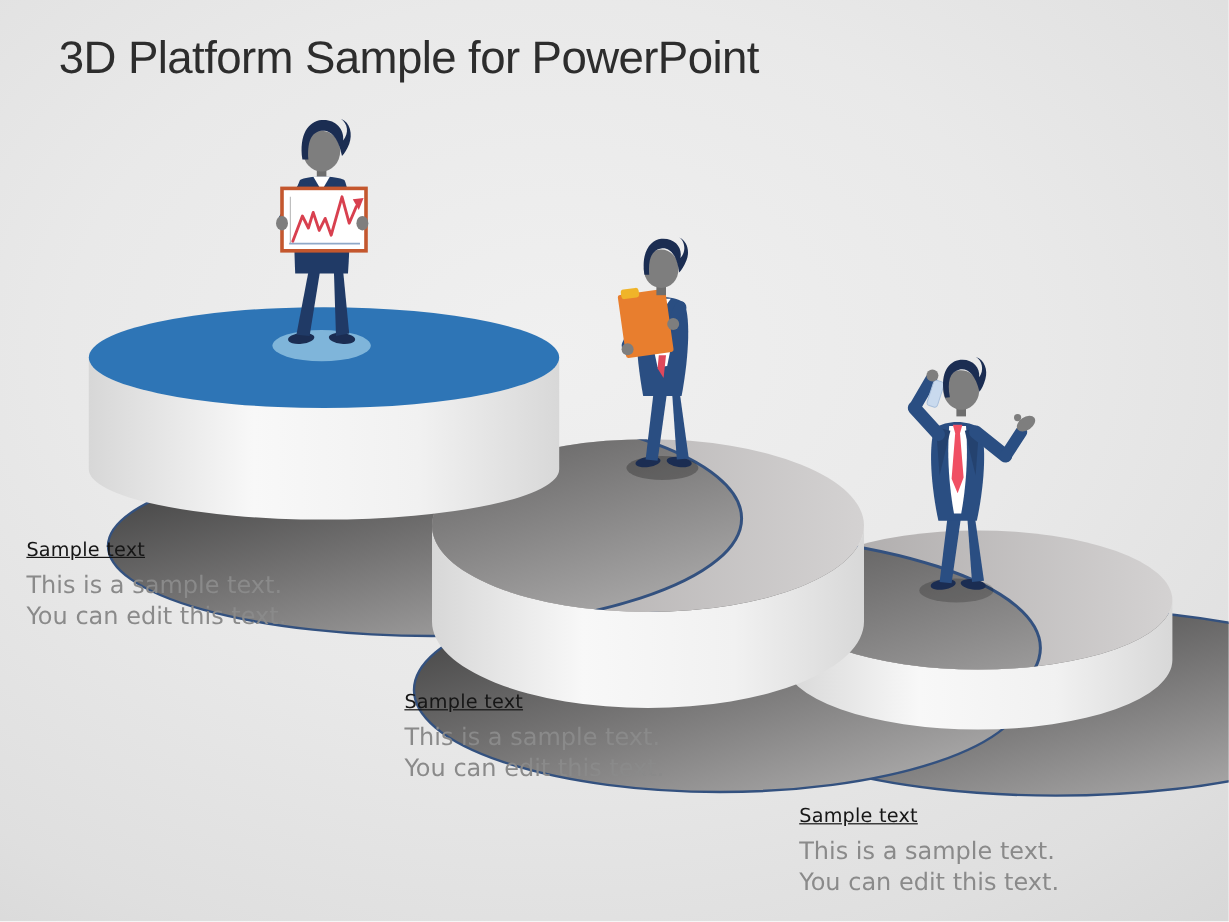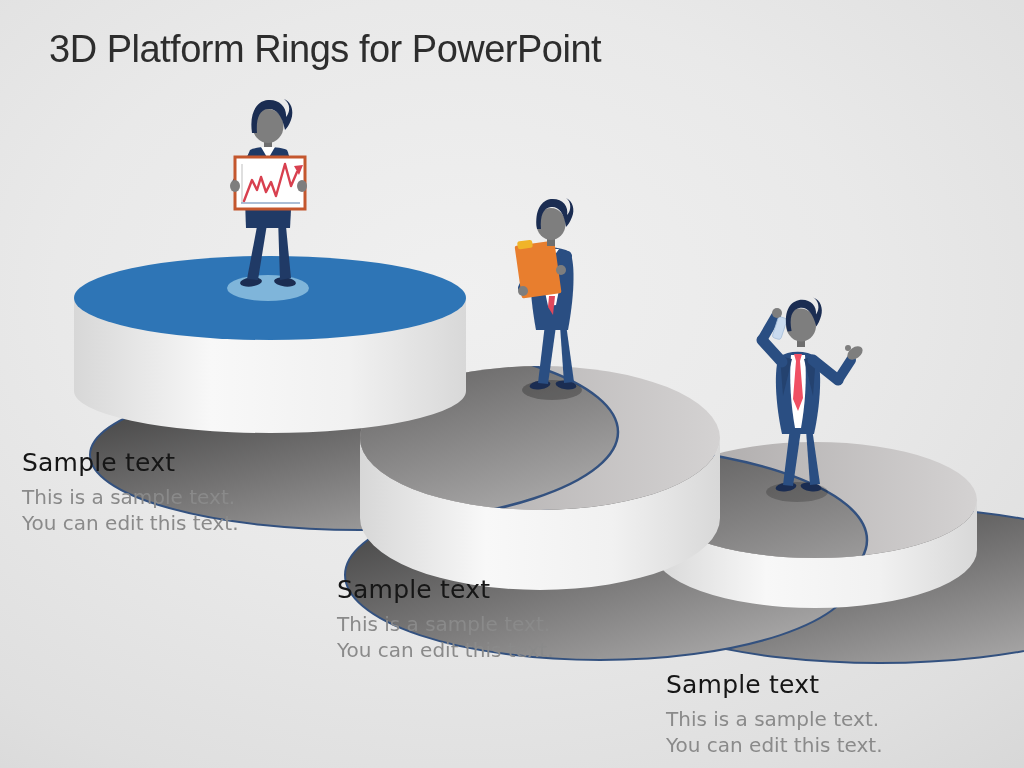--- a/index.html
+++ b/index.html
@@ -10,21 +10,21 @@
   }
   .stage svg{position:absolute;left:0;top:0;}
   .slide-title{
     position:absolute;left:49px;top:28px;
     font-family:"Liberation Sans",sans-serif;
     font-size:38px;font-weight:500;letter-spacing:-0.5px;
     color:#2D2D2D;white-space:nowrap;
   }
   .caption{position:absolute;width:260px;}
   .caption .cap-heading{
-    font-size:25px;color:#161616;letter-spacing:0.2px;margin:0 0 7px 0;
+    font-size:16px;color:#161616;letter-spacing:0.2px;margin:0 0 7px 0;text-decoration:underline;
   }
   .caption .cap-body{
     font-size:20px;line-height:1.3;color:#8A8A8A;margin:0;width:242px;
   }
   .cap-1{left:22px;top:448px;}
   .cap-2{left:337px;top:575px;}
   .cap-3{left:666px;top:670px;}
 </style>
 </head>
 <body>
@@ -152,21 +152,21 @@
       <path d="M294,166 L303,165 L299,175 Z" fill="#D8404F"></path>
     </g>
     <ellipse cx="235" cy="186" rx="5" ry="6" fill="#7E7E7E"></ellipse>
     <ellipse cx="302" cy="186" rx="5" ry="6" fill="#7E7E7E"></ellipse>
     <rect x="264" y="139" width="8" height="8" fill="#6E6E6E"></rect>
     <ellipse cx="268" cy="126" rx="15.5" ry="17" fill="#7E7E7E"></ellipse>
     <path d="M252,133 C249,112 257,101 268,100 C279,99 287,107 286,117 C291,111 290,103 284,99 C292,102 294,112 291,120 C289,125 287,128 285,130 C282,114 275,108 268,109 C259,110 256,119 257,133 Z" fill="#1B2D52"></path>
   </g>
 </svg>
 
-<div class="slide-title">3D Platform Rings for PowerPoint</div>
+<div class="slide-title">3D Platform Sample for PowerPoint</div>
 
 <div class="caption cap-1">
   <div class="cap-heading">Sample text</div>
   <p class="cap-body">This is a sample text. You can edit this text.</p>
 </div>
 <div class="caption cap-2">
   <div class="cap-heading">Sample text</div>
   <p class="cap-body">This is a sample text. You can edit this text.</p>
 </div>
 <div class="caption cap-3">

